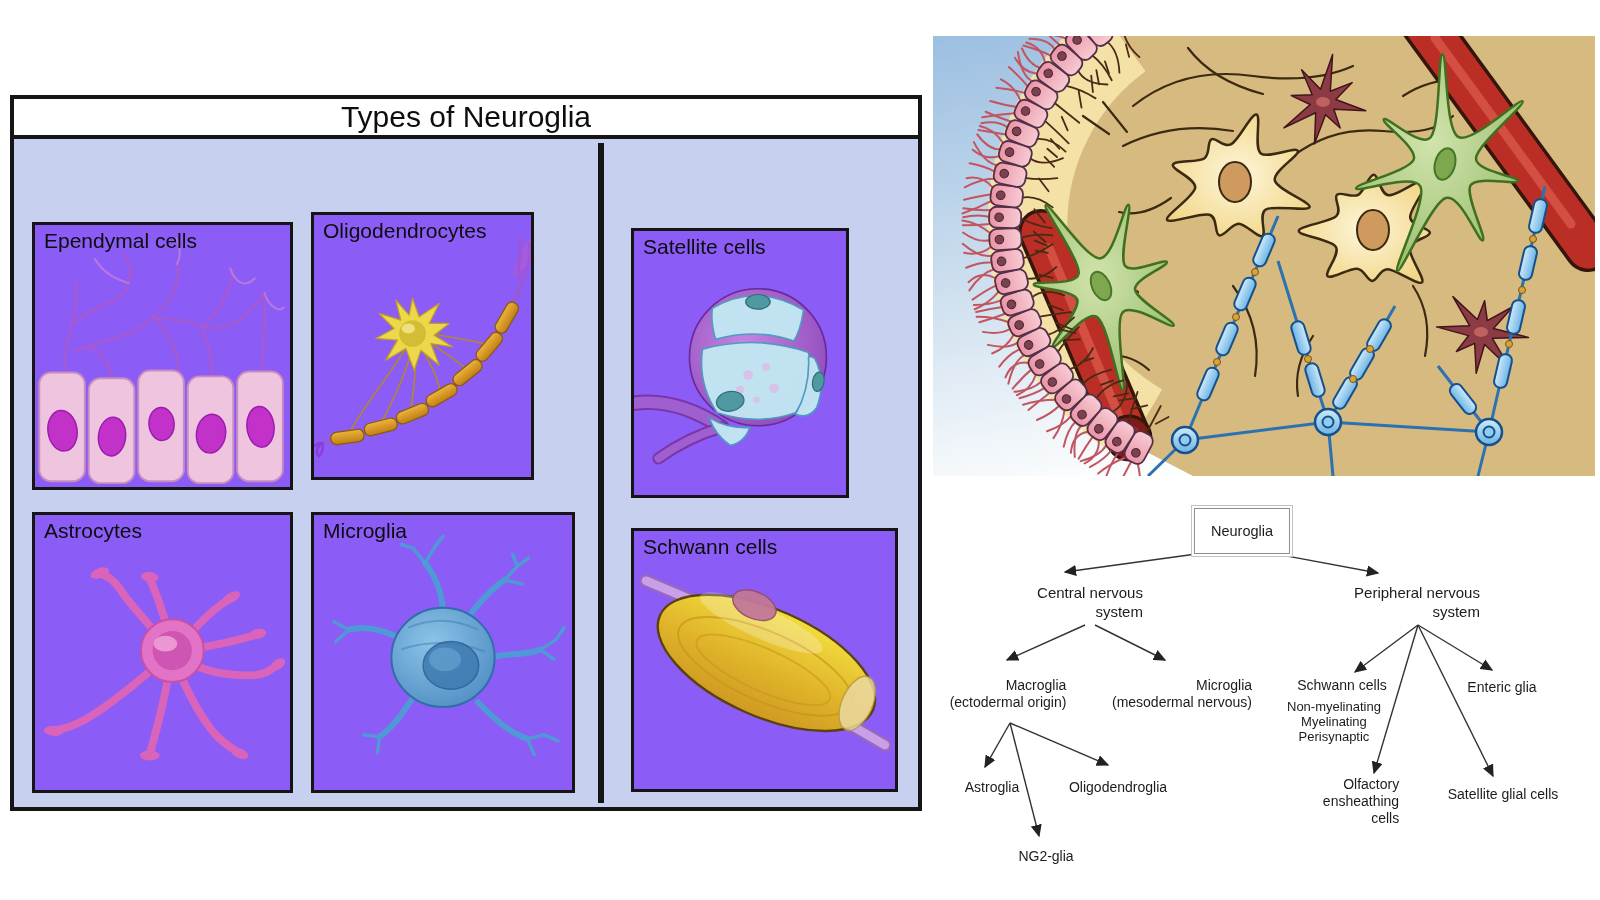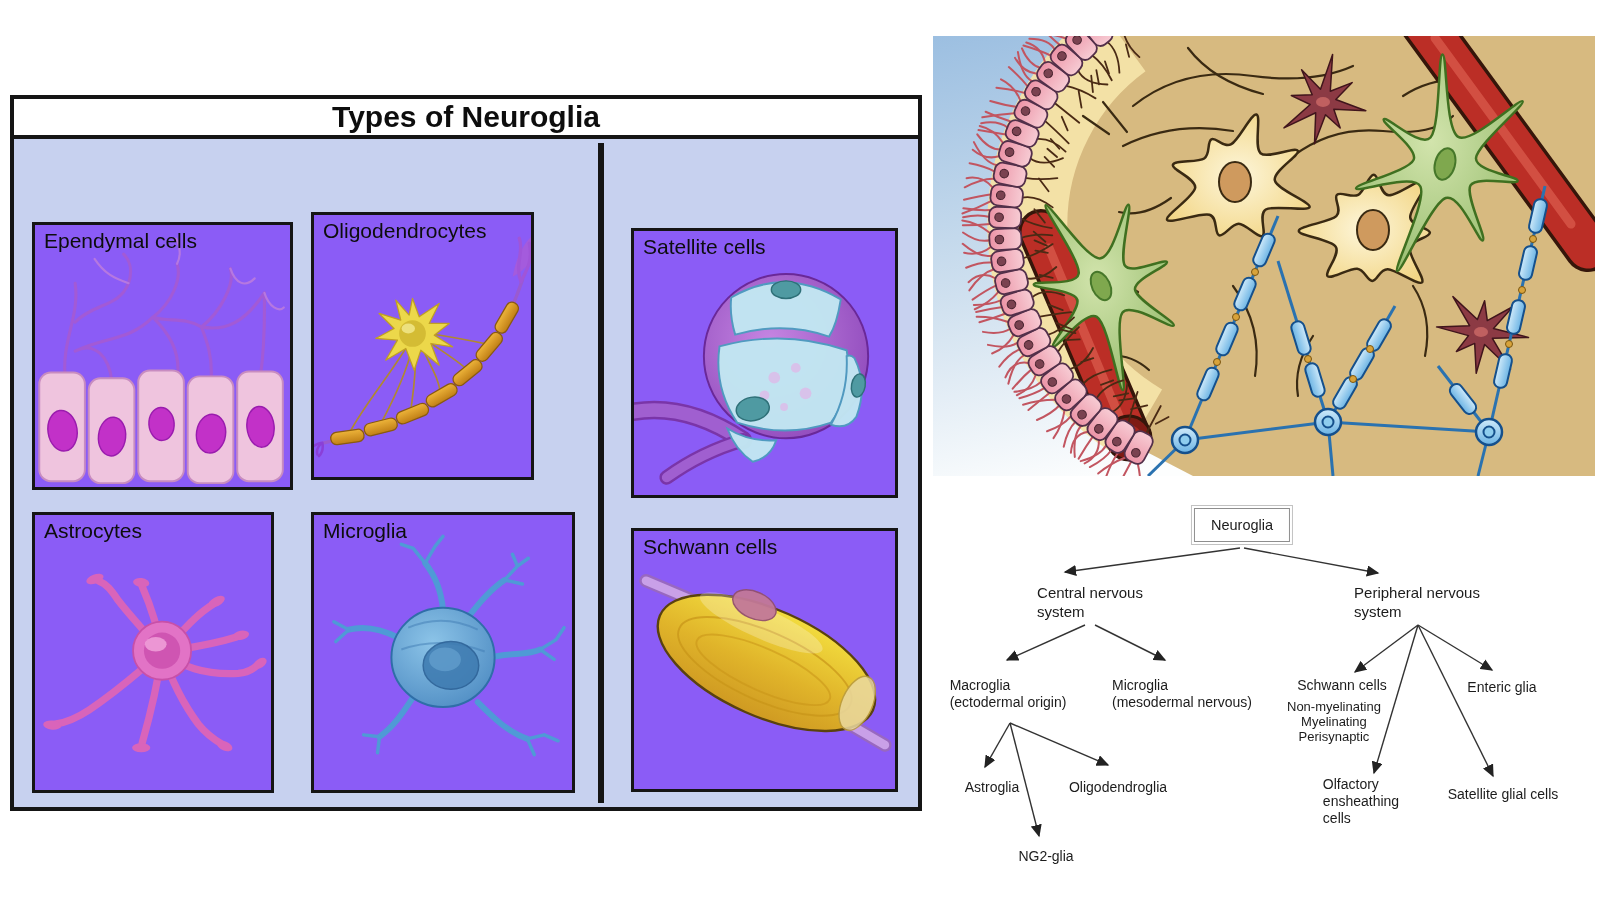--- a/index.html
+++ b/index.html
@@ -4,56 +4,56 @@
 <style>
   html,body{margin:0;padding:0}
   body{width:1600px;height:900px;background:#ffffff;position:relative;overflow:hidden;
        font-family:"Liberation Sans",sans-serif;color:#111}
 
   
   .tablefig{position:absolute;left:10px;top:95px;width:912px;height:716px;
             border:4px solid #151515;background:#c7d1ef;box-sizing:border-box}
   .tf-title{position:absolute;left:0;top:0;width:100%;height:40px;background:#fff;
             border-bottom:4px solid #151515;display:flex;align-items:center;justify-content:center;
-            font-size:30px;font-weight:bold;color:#0d0d0d;box-sizing:border-box}
+            font-size:30px;font-weight:normal;color:#0d0d0d;box-sizing:border-box}
   .tf-divider{position:absolute;left:584px;top:44px;width:6px;height:660px;background:#151515}
   .colhead{position:absolute;font-style:italic;font-size:26px;line-height:34px;color:#0d0d0d;text-align:center}
   #head-cns{left:0;top:58px;width:584px}
   #head-pns{left:577px;top:42px;width:315px}
   .cellbox{position:absolute;background:#8b5cf6;border:3px solid #151515;box-sizing:border-box;overflow:hidden}
   .cellart{position:absolute;left:0;top:0;width:100%;height:100%}
   .celllabel{position:absolute;left:9px;top:4px;font-size:21px;color:#0d0d0d}
   #cell-ependymal{left:18px;top:123px;width:261px;height:268px}
   #cell-oligo{left:297px;top:113px;width:223px;height:268px}
-  #cell-astro{left:18px;top:413px;width:242px;height:281px}
+  #cell-astro{left:18px;top:413px;width:261px;height:281px}
   #cell-micro{left:297px;top:413px;width:264px;height:281px}
-  #cell-satellite{left:617px;top:129px;width:267px;height:270px}
+  #cell-satellite{left:617px;top:129px;width:218px;height:270px}
   #cell-schwann{left:617px;top:429px;width:267px;height:264px}
 
   
   .illus{position:absolute;left:933px;top:36px;width:662px;height:440px}
   .illus svg{display:block}
   .cilia{stroke:#c25560;stroke-width:2;fill:none;stroke-linecap:round}
   .ecell{fill:url(#pinkGrad);stroke:#53304a;stroke-width:1.8}
   .enuc{fill:#7a4250;stroke:#44202c;stroke-width:1}
   .eproc{stroke:#4a2a14;stroke-width:1.8;fill:none;stroke-linecap:round}
   .dend{stroke:#3a2a12;stroke-width:2.2;fill:none;stroke-linecap:round}
   .bline{stroke:#2a72b0;stroke-width:3;fill:none}
   .bseg{fill:url(#blueSegGrad);stroke:#15508c;stroke-width:2}
   .gnode{fill:#d8a33a;stroke:#7a5510;stroke-width:1}
 
   
   .flow{position:absolute;left:915px;top:480px;width:685px;height:420px}
   .flow svg{position:absolute;left:0;top:0}
-  .fnode{position:absolute;transform:translateX(-50%);text-align:left;
+  .fnode{position:absolute;transform:translateX(-50%);text-align:right;
          font-size:14px;line-height:17px;color:#1c1c1c;white-space:nowrap}
   .fnode-lg{font-size:15px;line-height:19px}
   .froot{position:absolute;left:327px;top:28px;transform:translateX(-50%);
          background:#fff;border:1px solid #8e8e8e;box-shadow:0 0 0 2px #ffffff,0 0 0 3px #c2c2c2;
-         padding:8px 16px;font-size:14.5px;color:#1c1c1c}
+         padding:14px 16px;font-size:14.5px;color:#1c1c1c}
   .fsub{position:absolute;left:372px;top:219px;font-size:13px;line-height:15px;
         text-align:center;color:#1c1c1c;white-space:nowrap}
 </style>
 </head>
 <body>
 
 <div class="tablefig">
   <div class="tf-title">Types of Neuroglia</div>
   <div class="tf-divider"></div>
 

